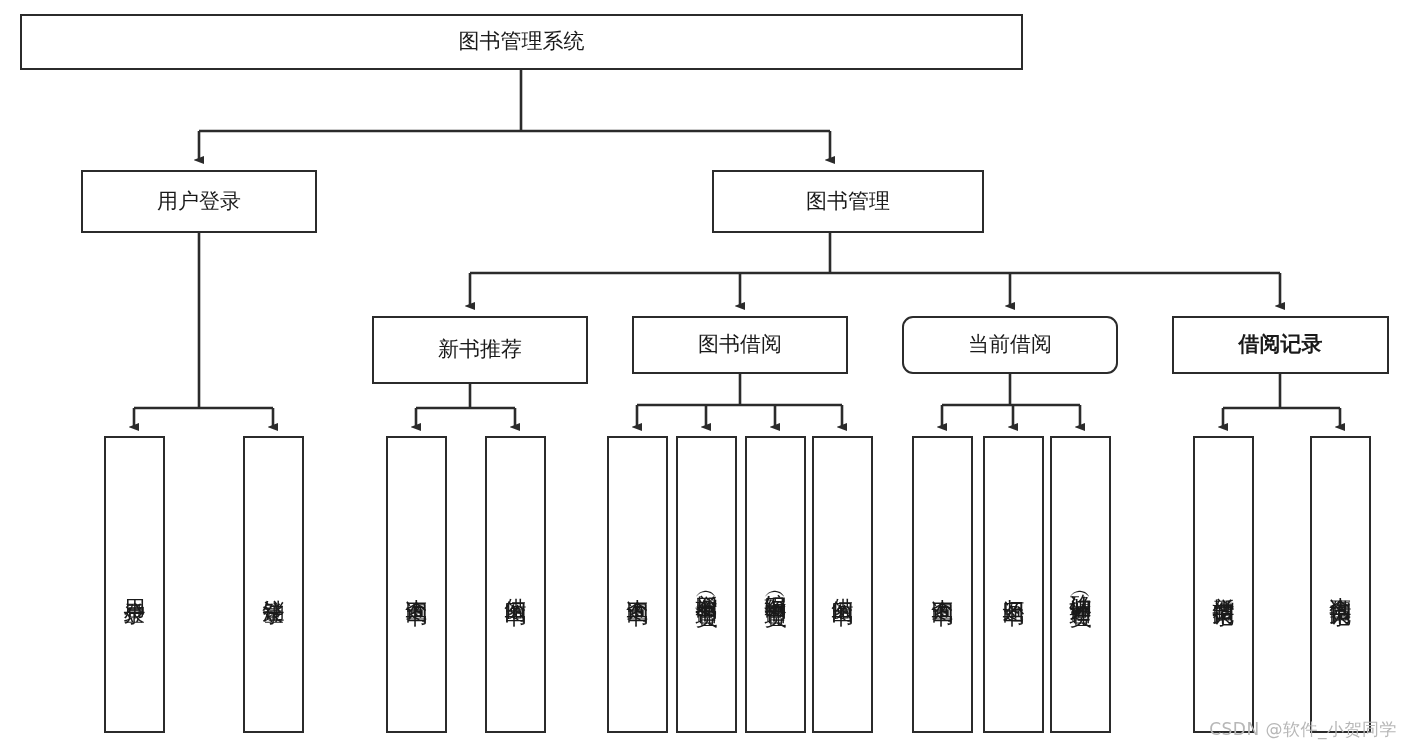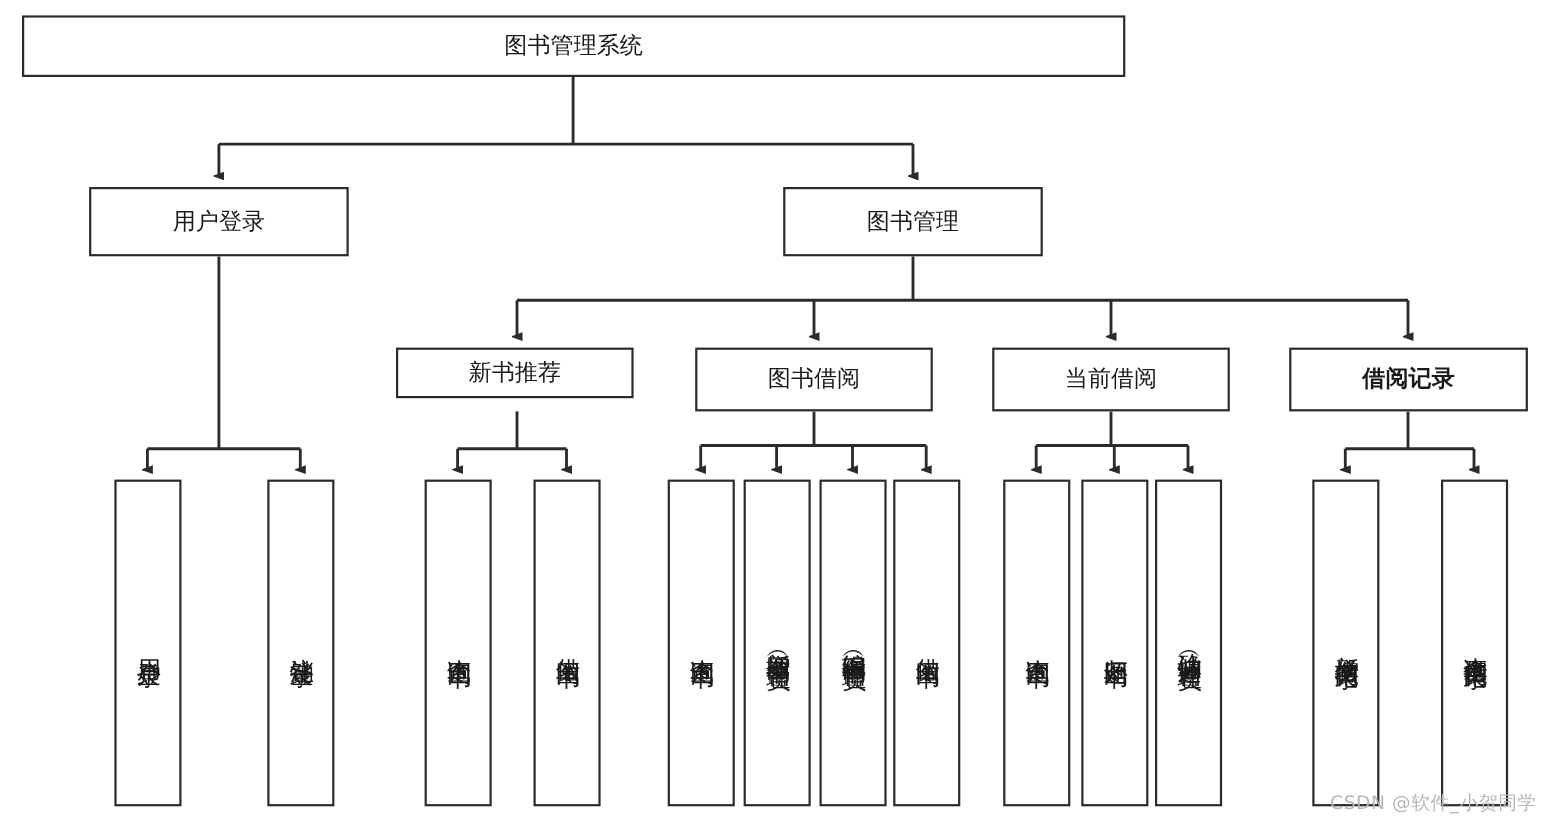--- a/index.html
+++ b/index.html
@@ -145,31 +145,31 @@
     </g>
   </svg>
 
   <div class="node level-root" style="left: 20px; top: 14px; width: 1003px; height: 56px;">
     <span class="node-label">图书管理系统</span>
   </div>
 
   <div class="node level-two" style="left: 81px; top: 170px; width: 236px; height: 63px;">
     <span class="node-label">用户登录</span>
   </div>
-  <div class="node level-two" style="left: 712px; top: 170px; width: 236px; height: 63px;">
+  <div class="node level-two" style="left: 712px; top: 170px; width: 272px; height: 63px;">
     <span class="node-label">图书管理</span>
   </div>
 
-  <div class="node level-three" style="left: 360px; top: 316px; width: 216px; height: 46px;">
+  <div class="node level-three" style="left: 372px; top: 316px; width: 216px; height: 68px;">
     <span class="node-label">新书推荐</span>
   </div>
   <div class="node level-three" style="left: 632px; top: 316px; width: 216px; height: 58px;">
     <span class="node-label">图书借阅</span>
   </div>
-  <div class="node level-three" style="left: 902px; top: 316px; width: 216px; height: 58px;">
+  <div class="node level-three" style="left: 902px; top: 316px; width: 216px; height: 58px; border-radius: 11px;">
     <span class="node-label">当前借阅</span>
   </div>
   <div class="node level-three" style="left: 1172px; top: 316px; width: 217px; height: 58px; font-weight: bold;">
     <span class="node-label">借阅记录</span>
   </div>
 
   <div class="node level-leaf" style="left: 104px; top: 436px; width: 61px; height: 297px;">
     <span class="node-label">用户登录</span>
   </div>
   <div class="node level-leaf" style="left: 243px; top: 436px; width: 61px; height: 297px;">

